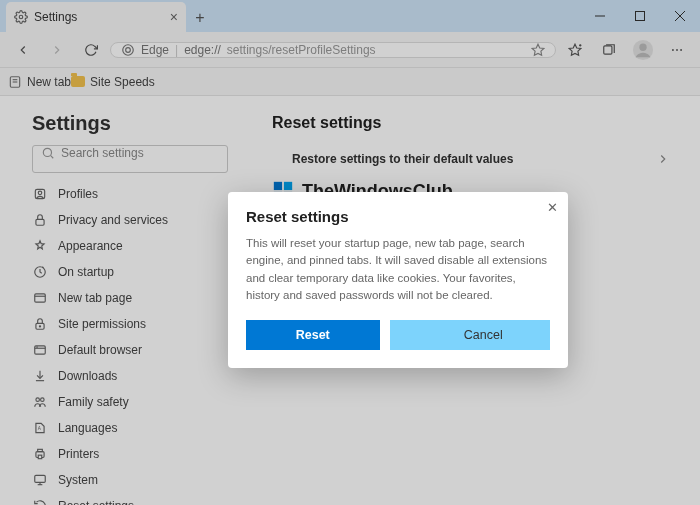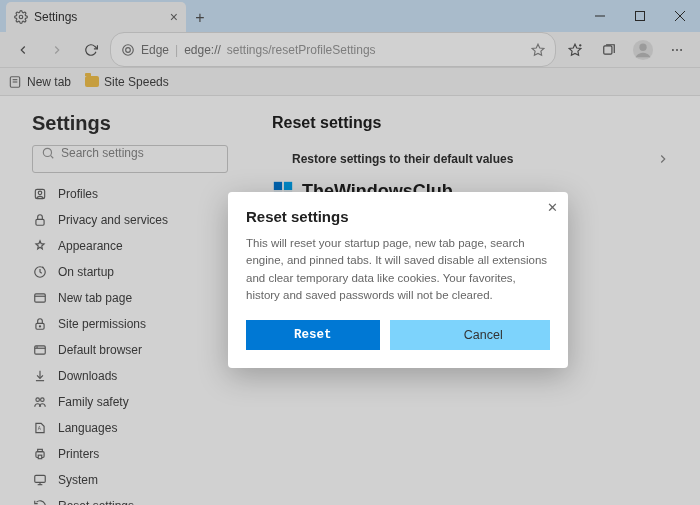--- a/index.html
+++ b/index.html
@@ -11,27 +11,27 @@
   .tab .close { margin-left: auto; font-size: 14px; color: #666; line-height: 1; }
   .new-tab { width: 28px; height: 28px; display: flex; align-items: center; justify-content: center; color: #555; font-size: 16px; }
   .winctrls { margin-left: auto; display: flex; }
   .winctrl { width: 40px; height: 32px; display: flex; align-items: center; justify-content: center; color: #333; }
   svg { display: block; }
 
   
   .toolbar { height: 36px; background: #f7f7f7; display: flex; align-items: center; padding: 0 8px; gap: 4px; border-bottom: 1px solid #e3e3e3; }
   .tbtn { width: 30px; height: 30px; display: flex; align-items: center; justify-content: center; color: #555; border-radius: 4px; }
   .tbtn.disabled { color: #bbb; }
-  .address { flex: 1; height: 35px; background: #fff; border: 1px solid #ddd; border-radius: 14px; display: flex; align-items: center; padding: 0 10px; gap: 6px; color: #555; }
+  .address { flex: 1; height: 16px; background: #fff; border: 1px solid #ddd; border-radius: 14px; display: flex; align-items: center; padding: 0 10px; gap: 6px; color: #555; }
   .address .scheme { color: #777; }
   .address .path   { color: #999; }
   .address .fav    { margin-left: auto; color: #888; }
 
   
-  .bookmarks { height: 28px; background: #f7f7f7; display: flex; align-items: center; padding: 0 8px; gap: 14px; font-size: 12px; color: #444; border-bottom: 1px solid #e3e3e3; }
+  .bookmarks { height: 28px; background: #f7f7f7; display: flex; align-items: center; padding: 0 8px; font-size: 12px; color: #444; border-bottom: 1px solid #e3e3e3; }
   .bm { display: flex; align-items: center; gap: 5px; }
   .bm .folder { width: 14px; height: 11px; background: #f2c14e; border-radius: 2px; position: relative; }
   .bm .folder::before { content: ""; position: absolute; top: -3px; left: 0; width: 6px; height: 3px; background: #f2c14e; border-radius: 1px 1px 0 0; }
 
   
   .content { position: absolute; top: 96px; left: 0; right: 0; bottom: 0; display: flex; background: #fff; }
 
   .sidebar { width: 242px; padding: 16px 14px 10px 32px; color: #333; }
   .sidebar h1 { font-size: 20px; font-weight: 600; margin-bottom: 10px; }
   .search { height: 28px; border: 1px solid #ccc; border-radius: 3px; display: flex; align-items: flex-start; padding: 0 8px; gap: 6px; color: #888; font-size: 12px; margin-bottom: 8px; }
@@ -46,21 +46,21 @@
   .brand-logo { width: 22px; height: 22px; }
 
   
   .scrim { position: absolute; inset: 0; background: rgba(0,0,0,.18); }
   .modal { position: absolute; left: 228px; top: 192px; width: 340px; background: #fff; border-radius: 4px; box-shadow: 0 8px 30px rgba(0,0,0,.25); padding: 16px 18px 18px; }
   .modal h3 { font-size: 15px; font-weight: 600; color: #222; margin-bottom: 10px; }
   .modal .close-x { position: absolute; top: 8px; right: 10px; color: #666; font-size: 13px; }
   .modal p { font-size: 11.5px; line-height: 1.5; color: #666; margin-bottom: 16px; }
   .modal .btns { display: flex; gap: 10px; }
   .modal button { flex: 1; height: 30px; border: none; font-size: 12.5px; cursor: pointer; }
-  .btn-primary { background: #0078d4; color: #fff; font-weight: 600; font-family: Liberation Mono, monospace; }
+  .btn-primary { background: #0078d4; color: #fff; font-weight: 600; }
   .btn-secondary { background: #7dd3fc; color: #333; padding-left: 27px; }
 
   
   .ico { width: 14px; height: 14px; }
 </style>
 </head>
 <body>
 
 <div class="titlebar">
   <div class="tab">

